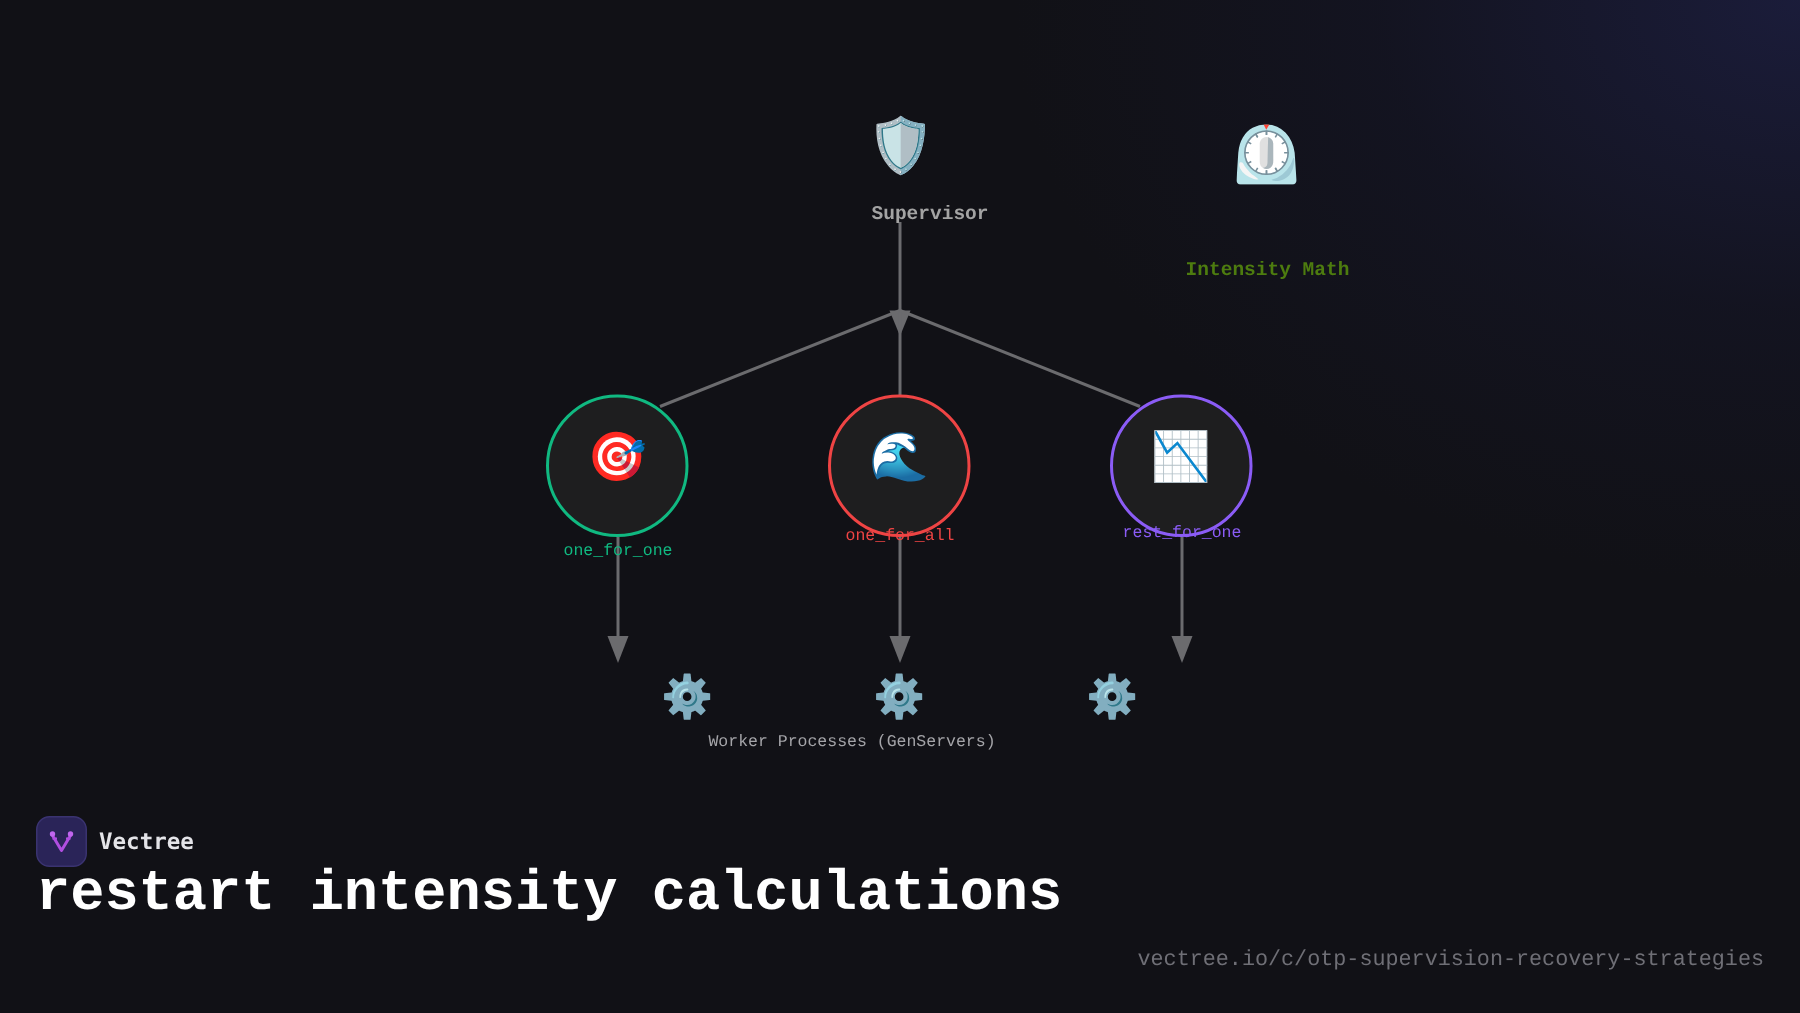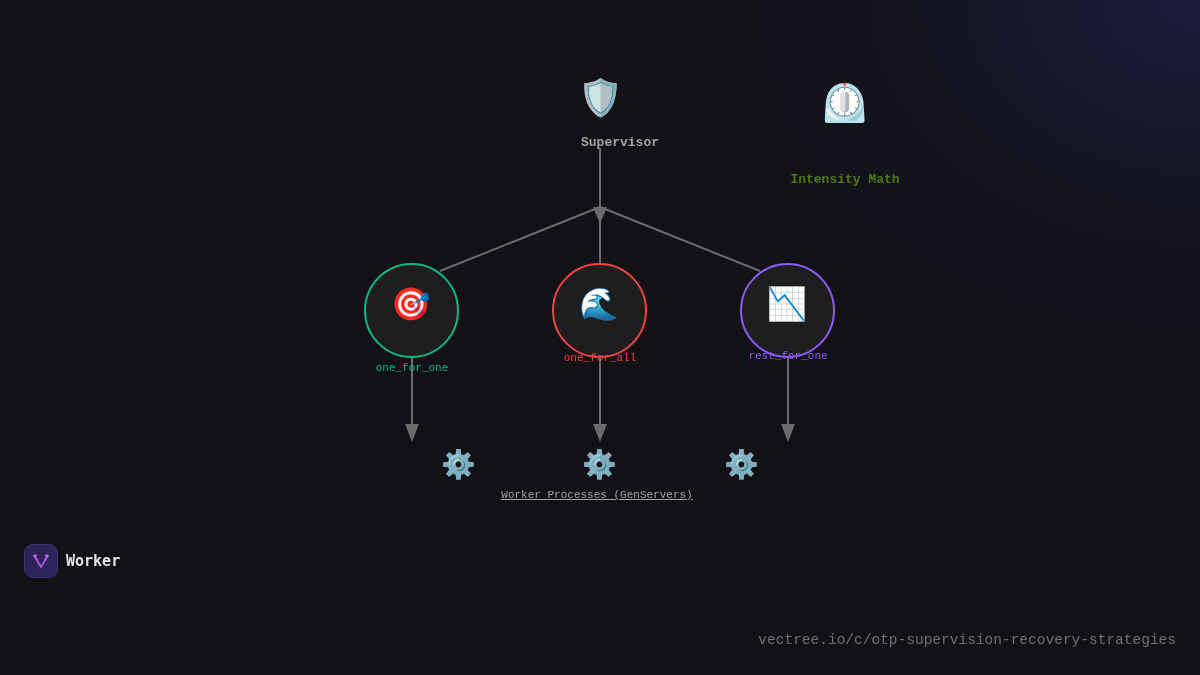--- a/index.html
+++ b/index.html
@@ -123,31 +123,32 @@
   <div class="label strategy-label" style="left:600px; top:352px; color:#ef4444;">one_for_all</div>
 
   <div class="strategy-node" style="left:740px; top:263px; border-color:#8b5cf6;">
     <span class="node-icon">📉</span>
   </div>
   <div class="label strategy-label" style="left:788px; top:350px; color:#8b5cf6;">rest_for_one</div>
 
   <div class="emoji worker" style="left:441px; top:451px; width:34px;">⚙️</div>
   <div class="emoji worker" style="left:582px; top:451px; width:34px;">⚙️</div>
   <div class="emoji worker" style="left:724px; top:451px; width:34px;">⚙️</div>
-  <div class="label workers-caption" style="left:597px; top:489px;text-decoration:underline;">Worker Processes (GenServers)</div>
+  <div class="label workers-caption" style="left:568px; top:489px;">Worker Processes (GenServers)</div>
 </div>
 
 <div class="brand">
   <div class="brand-logo">
     <svg width="20" height="20" viewBox="0 0 20 20">
       <path d="M4,6 L10,16 L16,6" stroke="#b04ee0" stroke-width="2" fill="none" stroke-linecap="round" stroke-linejoin="round"></path>
       <circle cx="4" cy="5" r="1.8" fill="#c066ee"></circle>
       <circle cx="16" cy="5" r="1.8" fill="#c066ee"></circle>
       <path d="M4,8 L7,8 M16,8 L13,8" stroke="#b04ee0" stroke-width="1.5"></path>
     </svg>
   </div>
-  <span class="brand-name">Worker</span>
+  <span class="brand-name">Vectree</span>
 </div>
 
 <h1 class="title">
+  <span>restart intensity calculations</span>
 </h1>
 
 <div class="url">vectree.io/c/otp-supervision-recovery-strategies</div>
 
 </body></html>

